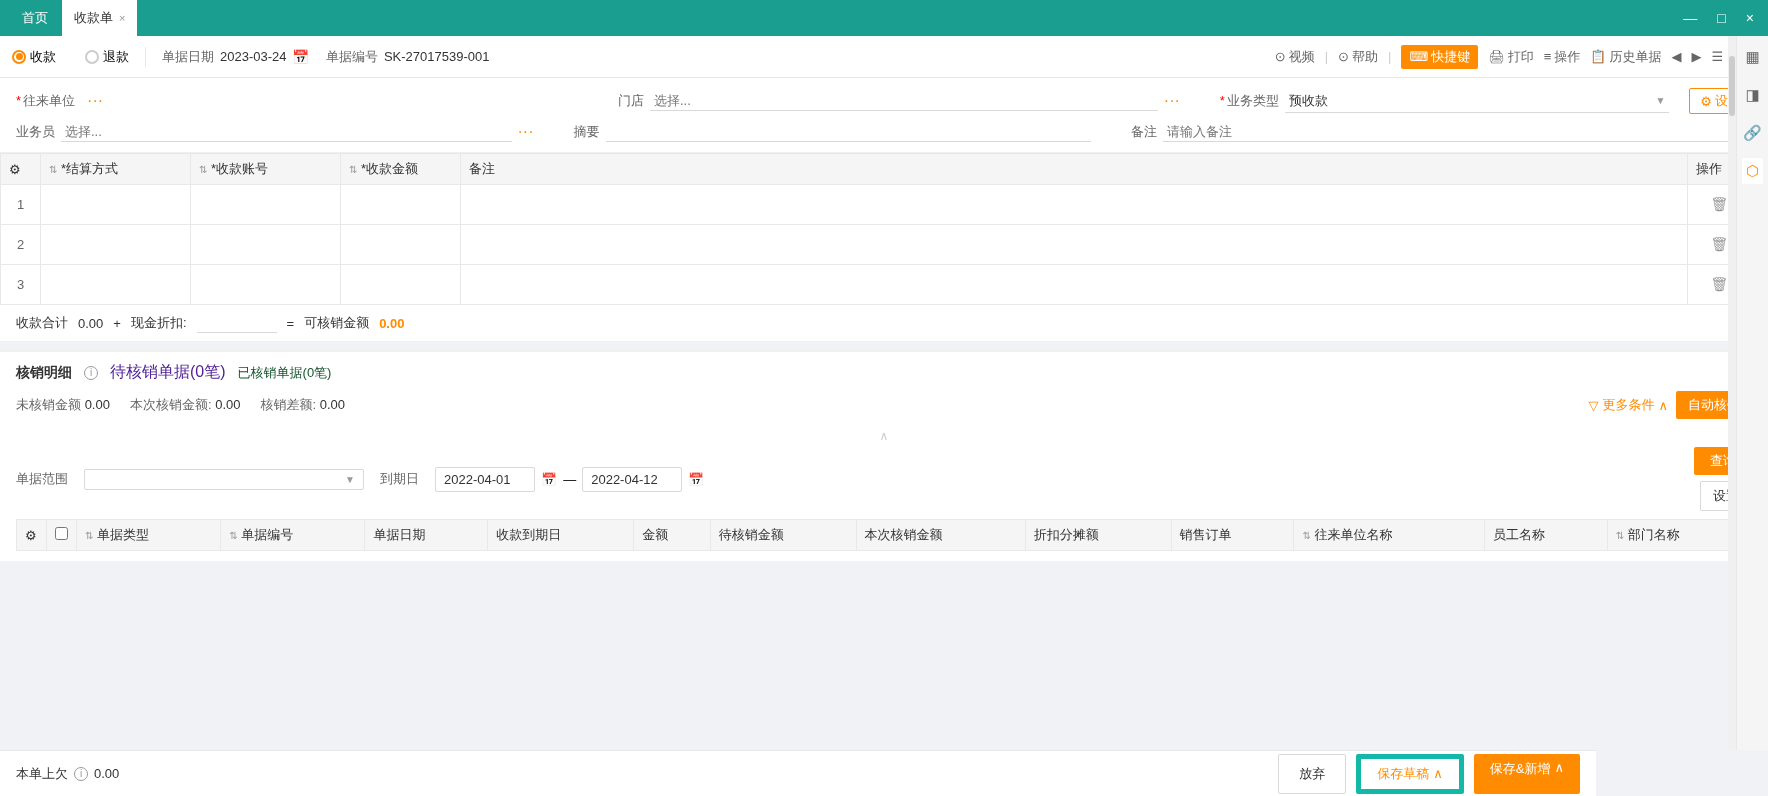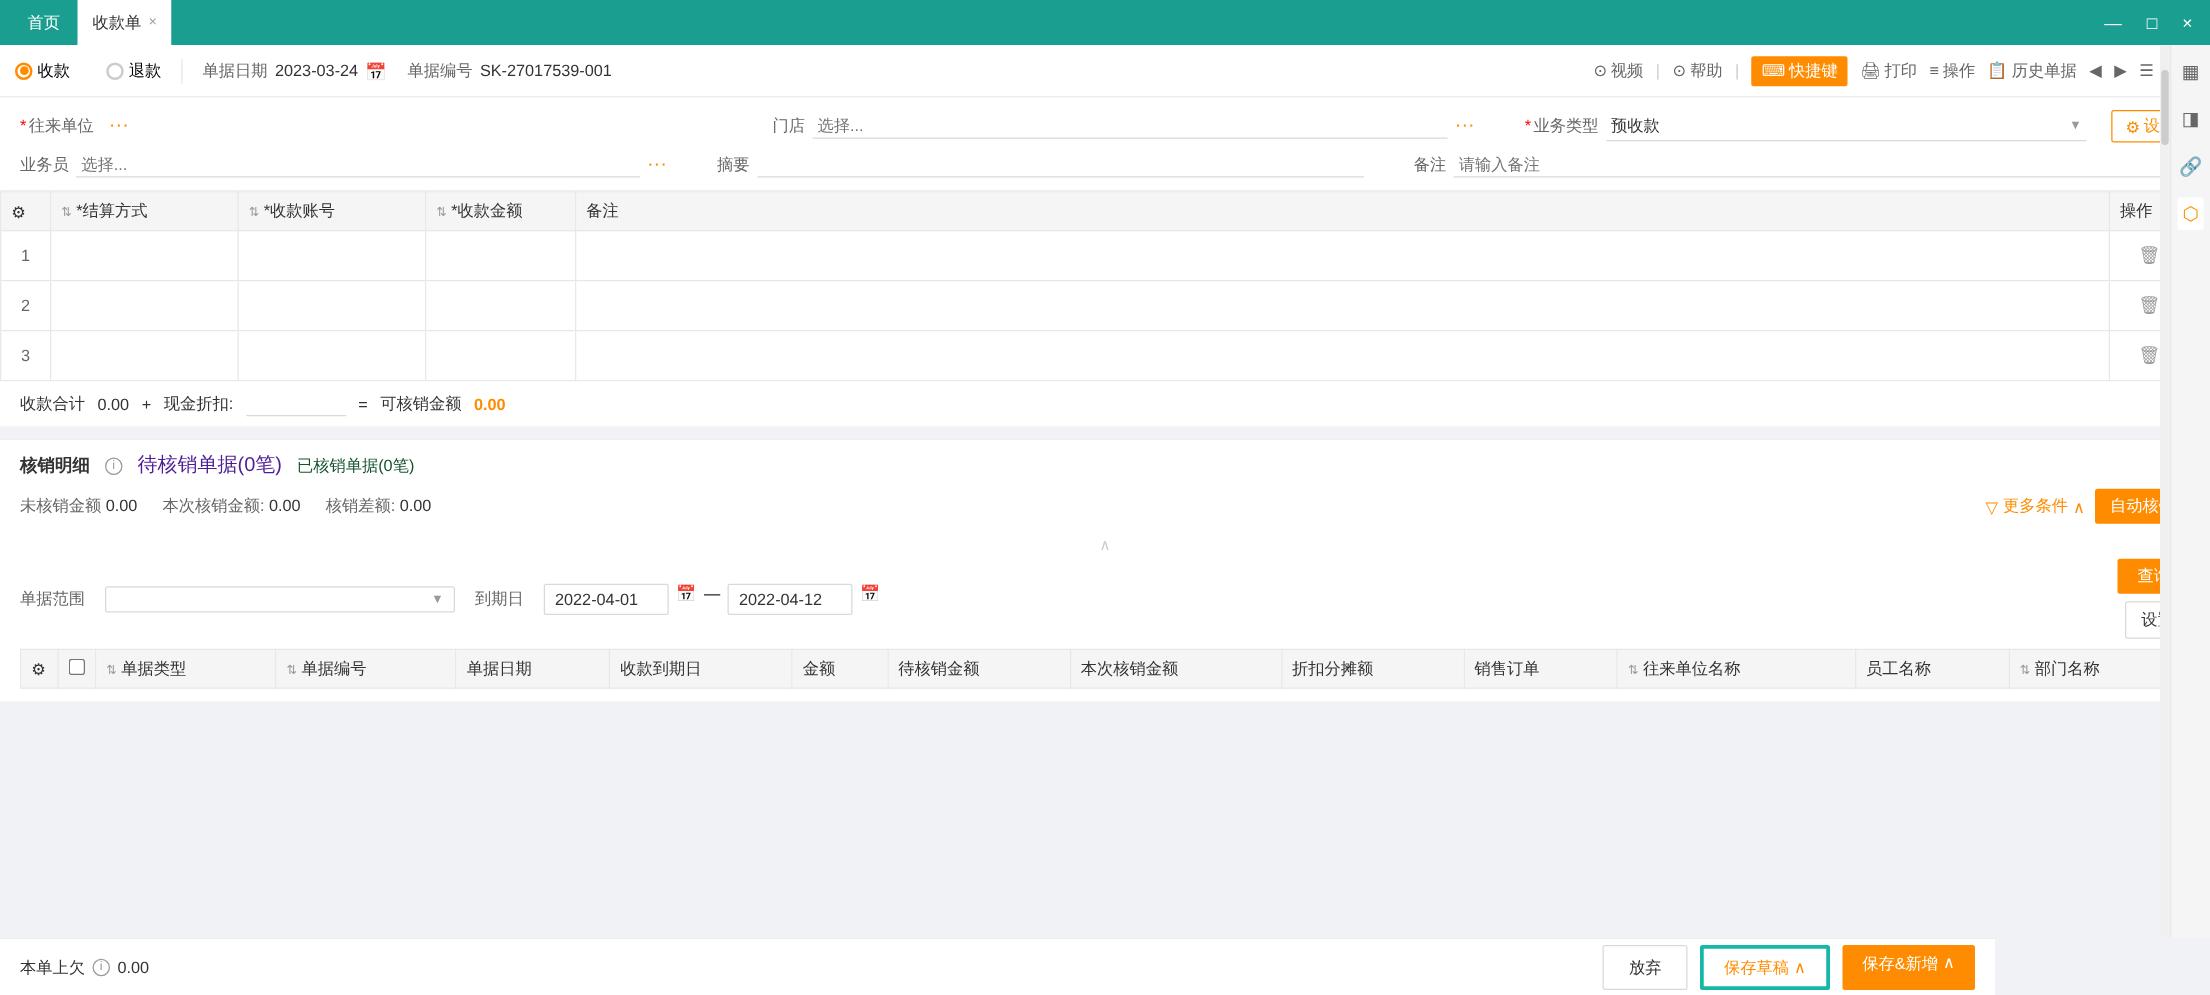--- a/index.html
+++ b/index.html
@@ -300,20 +300,21 @@
       align-items: center;
       border: 1px solid #d9d9d9;
       padding: 4px 8px;
       min-width: 160px;
       cursor: pointer;
       border-radius: 2px;
     }
     .filter-select .arrow { margin-left: auto; color: #999; font-size: 10px; }
     .filter-date {
       display: flex;
+      align-items: center;
       gap: 6px;
     }
     .date-input {
       border: 1px solid #d9d9d9;
       padding: 4px 8px;
       border-radius: 2px;
       font-size: 13px;
       color: #333;
       width: 100px;
     }
@@ -402,21 +403,21 @@
     .btn-discard {
       border: 1px solid #d9d9d9;
       background: #fff;
       padding: 6px 20px;
       border-radius: 2px;
       cursor: pointer;
       font-size: 13px;
       color: #333;
     }
     .btn-save-draft {
-      border: 3px solid #14b8a6;
+      border: 5px solid #14b8a6;
       background: #fff;
       color: #ff8c00;
       padding: 6px 16px;
       border-radius: 2px;
       cursor: pointer;
       font-size: 13px;
       display: flex;
       align-items: center;
       gap: 4px;
     }

